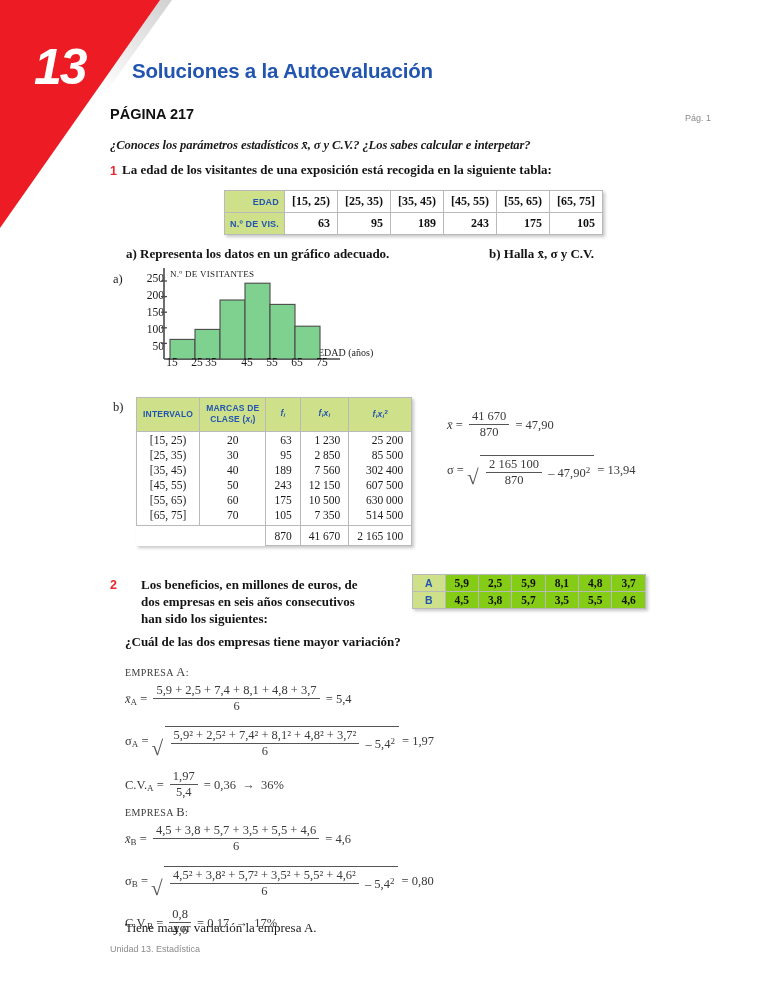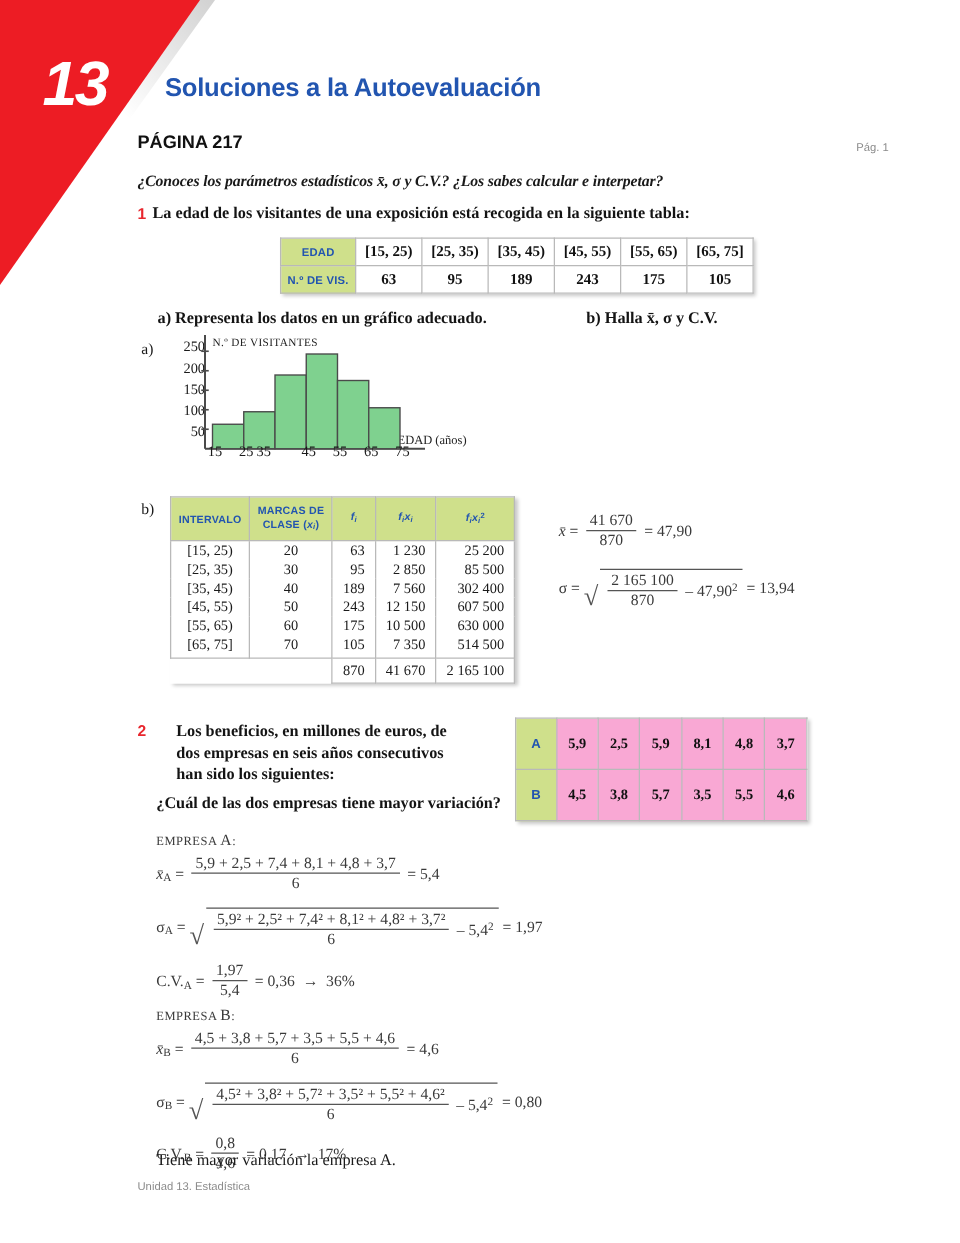--- a/index.html
+++ b/index.html
@@ -62,21 +62,21 @@
     font-family:"Liberation Serif", serif;
     font-weight:bold;font-size:13px;color:#141414;
   }
   
   table{border-collapse:collapse;}
   .t1{position:absolute;left:224px;top:190px;
       box-shadow:2px 2px 3px rgba(0,0,0,0.22);}
   .t1 td{
     border:1px solid #b9b9b9;
     font-family:"Liberation Serif", serif;
-    font-weight:bold;font-size:12px;text-align:center;
+    font-weight:bold;font-size:12px;text-align:right;
     padding:3px 7px;background:#fff;color:#111;
   }
   .t1 td.hd{
     background:#cfe08b;color:#2255b0;
     font-family:"Liberation Sans", sans-serif;
     font-weight:bold;font-size:9px;line-height:10px;
     padding:3px 5px;letter-spacing:0.2px;
   }
   
   .t2{position:absolute;left:136px;top:397px;
@@ -100,23 +100,23 @@
   }
   .t2 tr.sumrow td.blank{border:none;background:transparent;}
   .t2 tr.lastdata td{border-bottom:1px solid #b9b9b9;padding-bottom:4px;}
   .ital{font-style:italic;}
   .sub{font-size:0.72em;vertical-align:-0.22em;font-style:italic;}
   .sup{font-size:0.72em;vertical-align:0.45em;}
   
   .t3{position:absolute;left:412px;top:574px;
       box-shadow:2px 2px 3px rgba(0,0,0,0.22);}
   .t3 td{
-    border:1px solid #b9b9b9;background:#f9a8d4;
+    border:1px solid #b9b9b9;background:#84cc16;
     font-family:"Liberation Serif", serif;font-weight:bold;font-size:11.5px;
-    text-align:center;padding:14px 9px;color:#111;
+    text-align:center;padding:2px 9px;color:#111;
   }
   .t3 td.hd{
     background:#cfe08b;color:#2255b0;
     font-family:"Liberation Sans", sans-serif;font-weight:bold;font-size:10.5px;
     padding:2px 12px;
   }
   
   .chart-wrap{position:absolute;left:128px;top:268px;width:340px;height:110px;}
   .lbl-a{position:absolute;left:113px;top:272px;
     font-family:"Liberation Serif", serif;font-size:12.5px;color:#1a1a1a;}
@@ -202,21 +202,21 @@
       <td>95</td>
       <td>189</td>
       <td>243</td>
       <td>175</td>
       <td>105</td>
     </tr>
   </tbody>
     </table>
 
   <div class="ex-text" style="left:126px;top:246px;">a) Representa los datos en un gráfico adecuado.</div>
-  <div class="ex-text" style="left:469px;top:246px;">b) Halla  x̄,  σ  y C.V.</div>
+  <div class="ex-text" style="left:489px;top:246px;">b) Halla  x̄,  σ  y C.V.</div>
 
   <div class="lbl-a">a)</div>
   <div class="chart-cap">N.º DE VISITANTES</div>
   <div class="axis-x-lab">EDAD (años)</div>
 
   <div class="ytick" style="left:130px;top:272px;">250</div>
   <div class="ytick" style="left:130px;top:289px;">200</div>
   <div class="ytick" style="left:130px;top:306px;">150</div>
   <div class="ytick" style="left:130px;top:323px;">100</div>
   <div class="ytick" style="left:130px;top:340px;">50</div>

